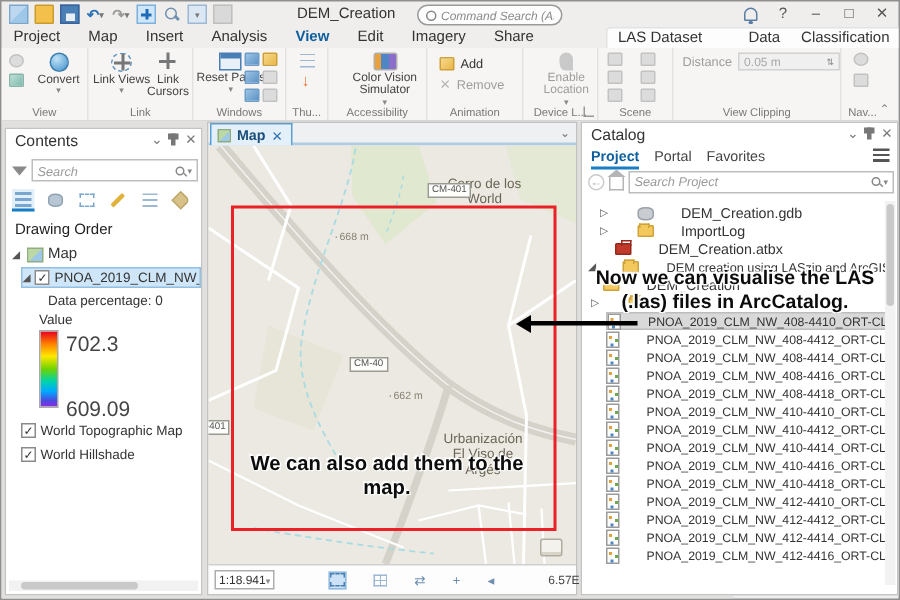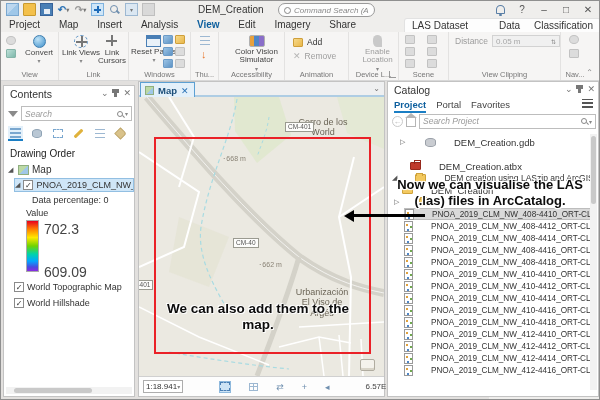--- a/index.html
+++ b/index.html
@@ -524,20 +524,25 @@
           <span class="mini-caret">▾</span>
         </div>
       </div>
 
       <div class="cattree">
         <div class="catrow" style="left:12px;top:2px;">
           <span class="exp">▷</span>
           <span class="gdbico"></span>
           <span>DEM_Creation.gdb</span>
         </div>
+        <div class="catrow" style="left:12px;top:14px;">
+          <span class="exp">▷</span>
+          <span class="folder"></span>
+          <span>ImportLog</span>
+        </div>
         <div class="catrow" style="left:22px;top:26px;">
           <span class="tbxico"></span>
           <span>DEM_Creation.atbx</span>
         </div>
         <div class="catrow" style="left:4px;top:38px;">
           <span class="exp">◢</span>
           <span class="folder"></span>
           <span style="font-size:8.5px;">DEM creation using LASzip and ArcGIS Pro</span>
         </div>
         <div class="catrow" style="left:14px;top:50px;">

